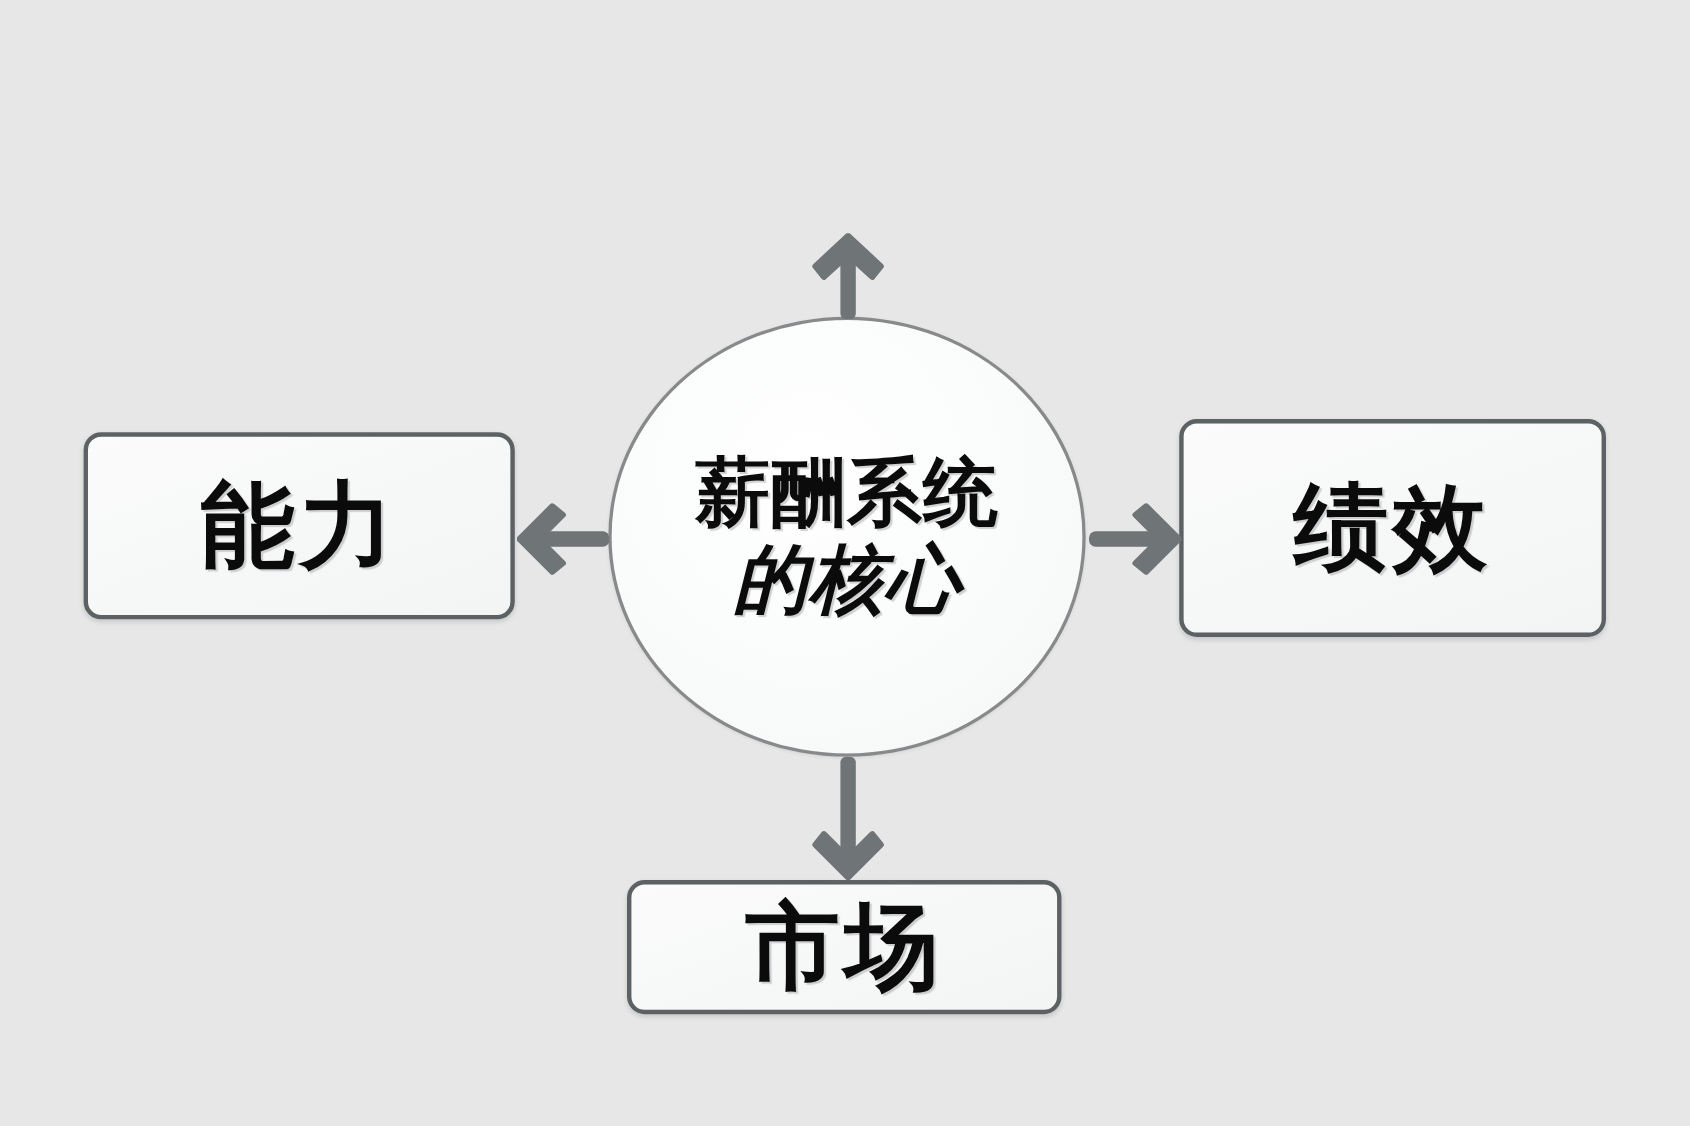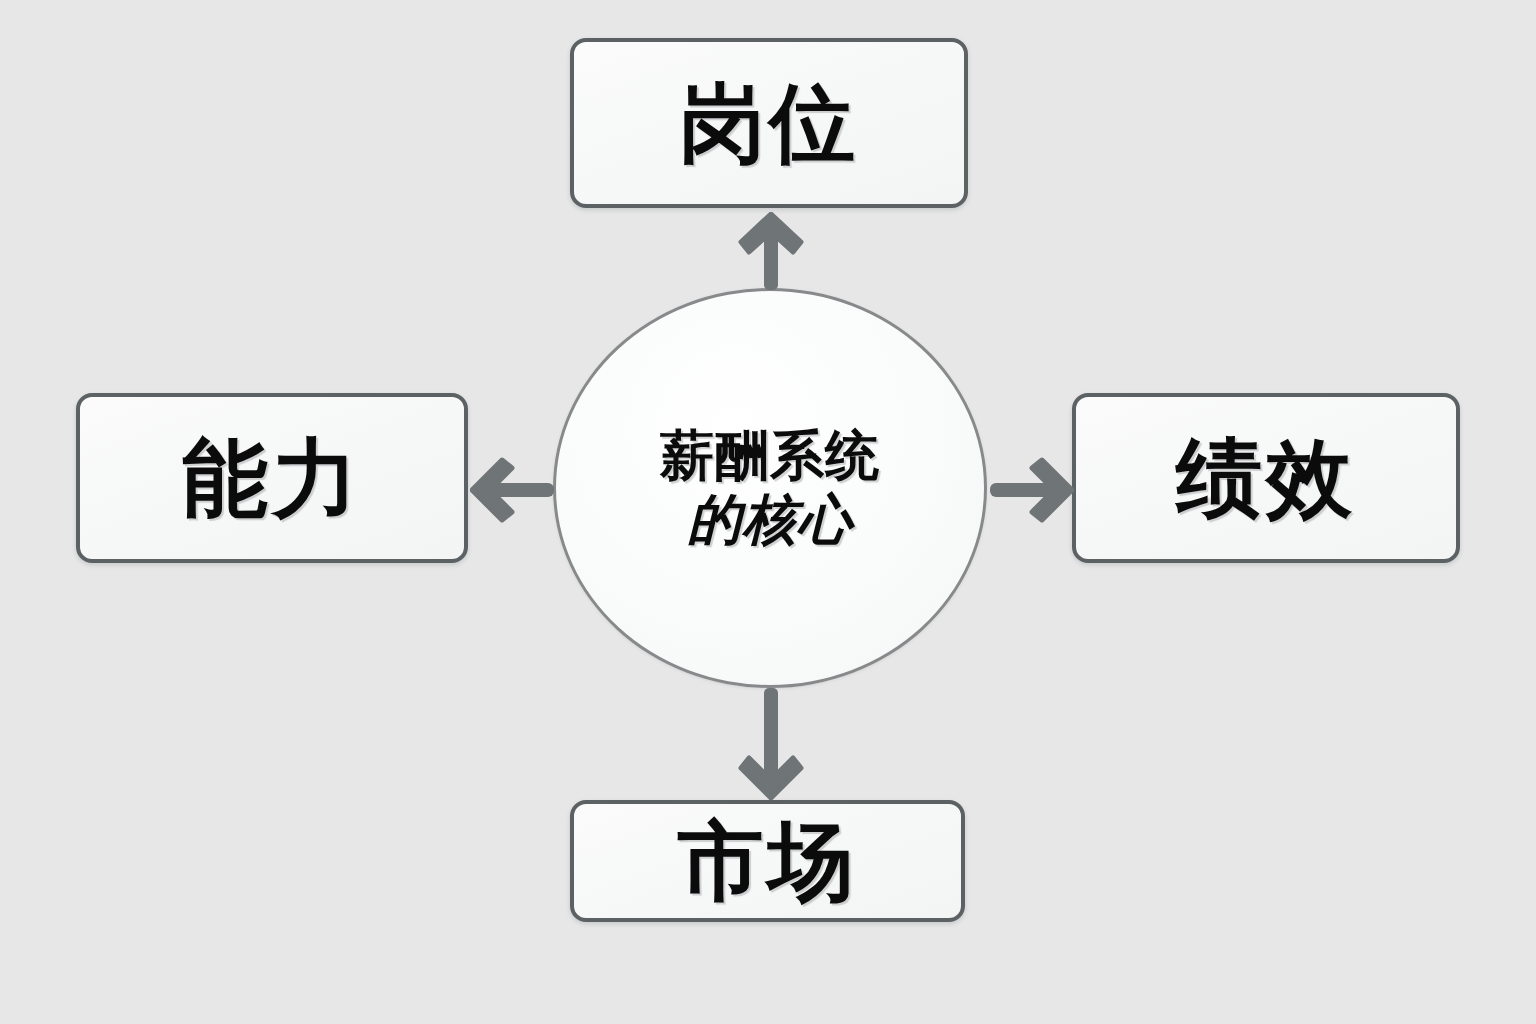--- a/index.html
+++ b/index.html
@@ -38,21 +38,21 @@
     font-size: 86px;
     line-height: 1;
     letter-spacing: 4px;
     text-shadow: 2px 2px 1px rgba(170,172,174,0.55);
     white-space: nowrap;
     user-select: none;
   }
 
   #box-top    { left: 570px; top: 38px;  width: 398px; height: 170px; }
   #box-left   { left: 76px;  top: 393px; width: 392px; height: 170px; }
-  #box-right  { left: 1072px;top: 393px; width: 388px; height: 170px; }
+  #box-right  { left: 1072px;top: 381px; width: 388px; height: 198px; }
   #box-bottom { left: 570px; top: 800px; width: 395px; height: 122px; }
 
   
   #center-circle {
     position: absolute;
     left: 553px;
     top: 288px;
     width: 434px;
     height: 400px;
     box-sizing: border-box;
@@ -61,21 +61,21 @@
     background: radial-gradient(circle at 42% 34%, #ffffff 0%, #fafbfb 52%, #f4f5f5 100%);
     display: flex;
     flex-direction: column;
     align-items: center;
     justify-content: center;
     box-shadow: 0 1px 3px rgba(140,143,146,0.20);
   }
   .center-line {
     color: #0b0b0c;
     font-weight: 700;
-    font-size: 54px;
+    font-size: 68px;
     line-height: 1.08;
     letter-spacing: 1px;
     white-space: nowrap;
     text-shadow: 2px 2px 1px rgba(170,172,174,0.55);
     user-select: none;
   }
   .center-line.l2 { margin-top: 6px; font-style: italic; }
 
   
   .arrow {
@@ -84,23 +84,20 @@
   #arrow-up    { left: 735px;  top: 212px; width: 72px;  height: 78px;  }
   #arrow-down  { left: 735px;  top: 688px; width: 72px;  height: 112px; }
   #arrow-left  { left: 470px;  top: 452px; width: 86px;  height: 76px;  }
   #arrow-right { left: 986px;  top: 452px; width: 88px;  height: 76px;  }
 </style>
 </head>
 <body>
 
 <div id="canvas">
 
-  <div class="node-box" id="box-top">
-    <span class="node-label">岗位</span>
-  </div>
 
   <div class="node-box" id="box-left">
     <span class="node-label">能力</span>
   </div>
 
   <div class="node-box" id="box-right">
     <span class="node-label">绩效</span>
   </div>
 
   <div class="node-box" id="box-bottom">

